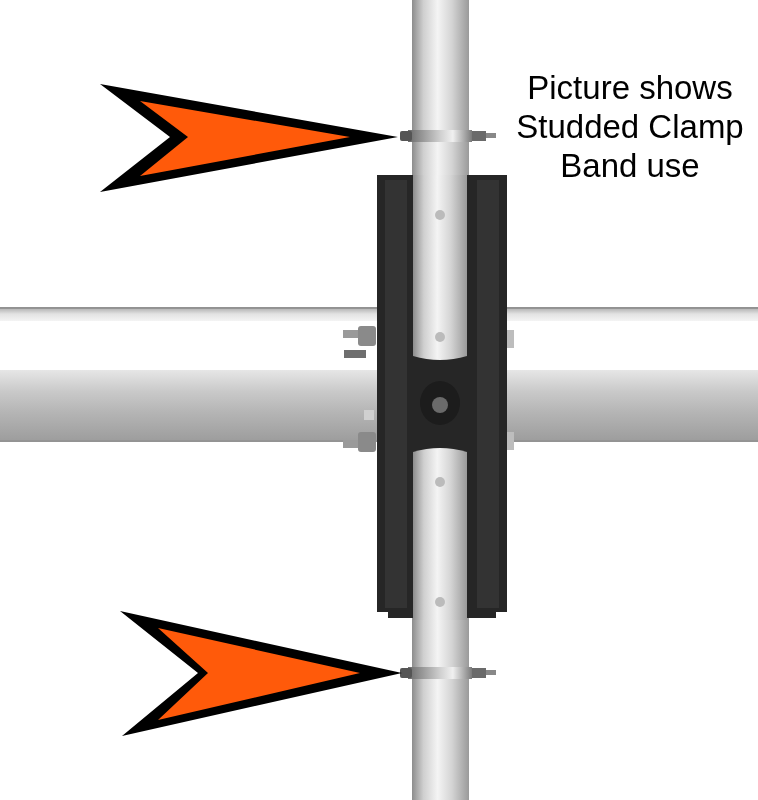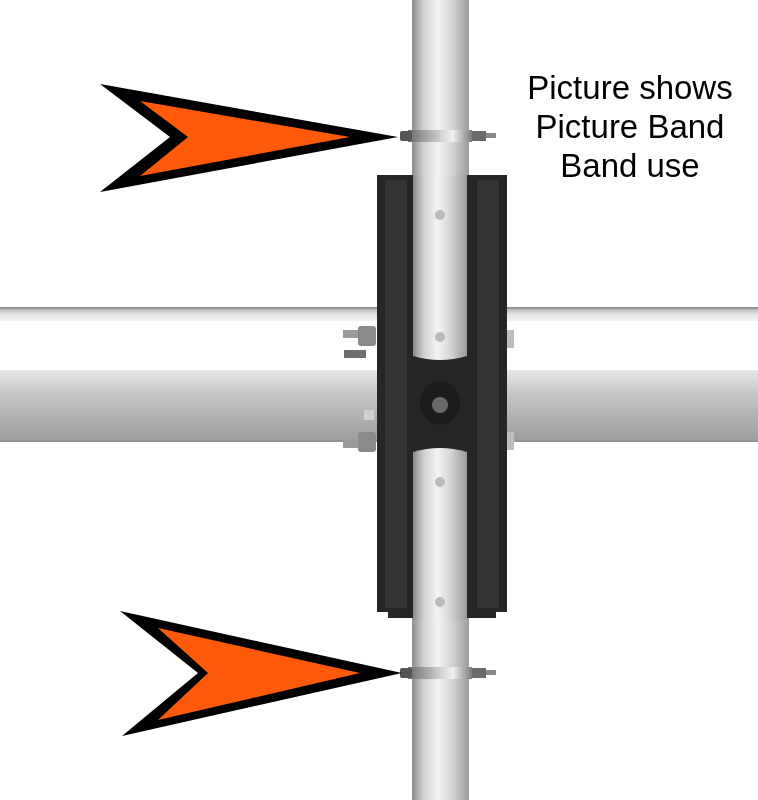--- a/index.html
+++ b/index.html
@@ -104,16 +104,16 @@
     </g>
 
     <g>
       <polygon points="120,611 402,673 122,736 198,673" fill="#000"></polygon>
       <polygon points="158,628 360,673 158,720 208,673" fill="#ff5a0a"></polygon>
     </g>
   </svg>
 
   <div class="caption">
     <div>Picture shows</div>
-    <div>Picture Band</div>
+    <div>Studded Clamp</div>
     <div>Band use</div>
   </div>
 </div>
 
 </body></html>

